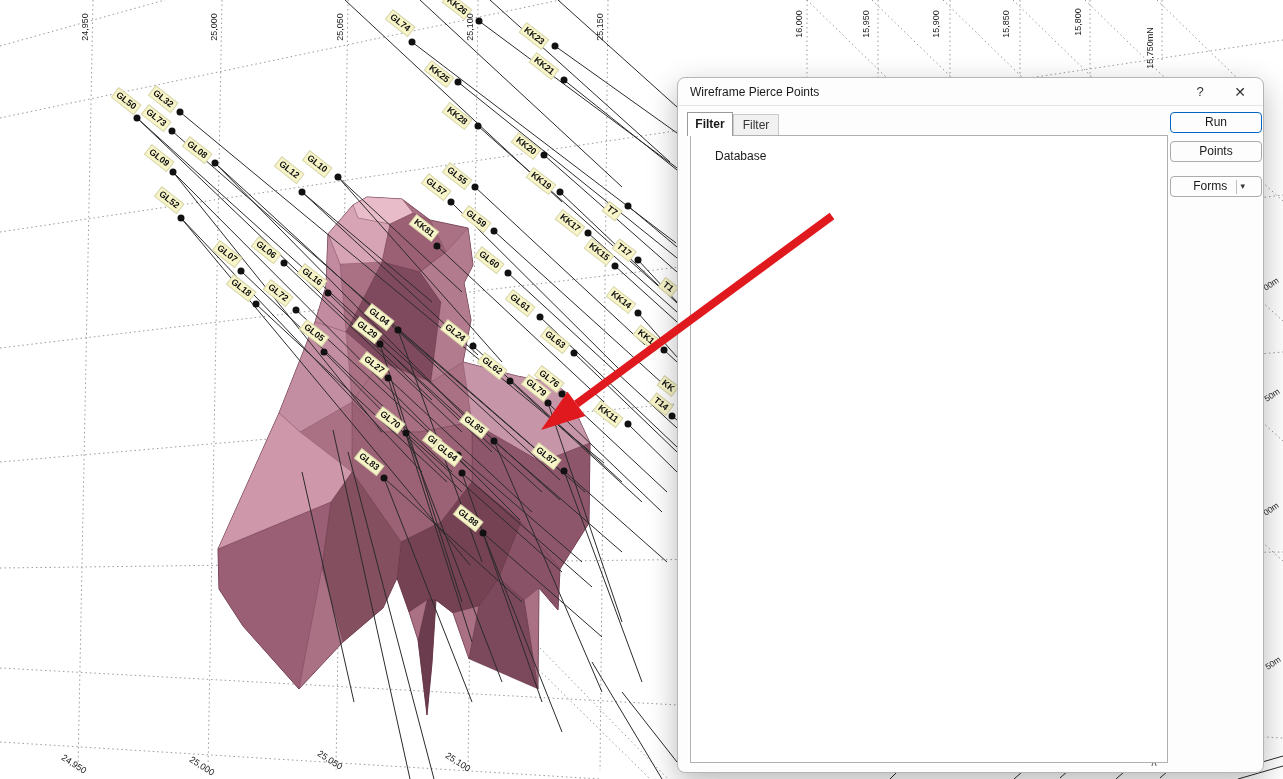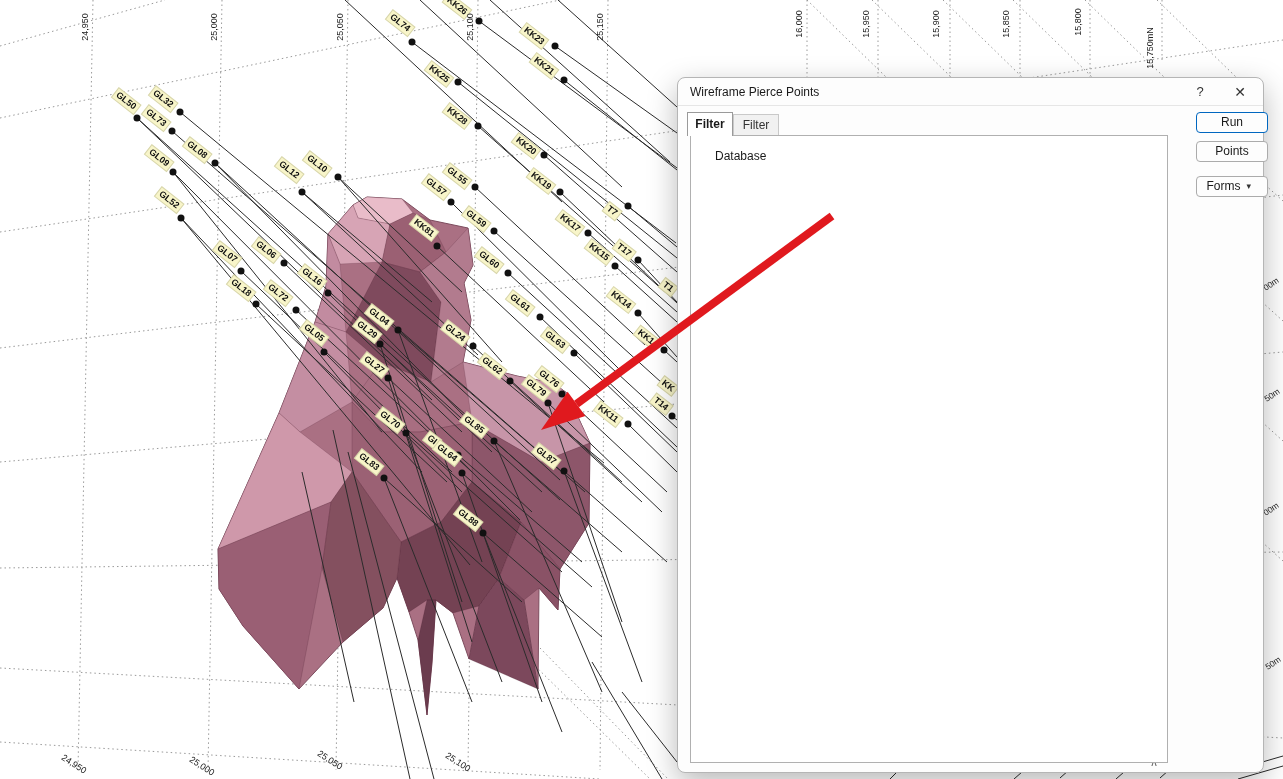--- a/index.html
+++ b/index.html
@@ -19,21 +19,21 @@
   #dialog{position:absolute;left:677px;top:77px;width:585px;height:694px;background:#fdfdfd;
     border:1px solid #b5b5b5;border-radius:8px;box-shadow:0 10px 30px rgba(0,0,0,.28);z-index:10;font-size:12px;color:#1a1a1a;}
   .titlebar{position:absolute;left:0;top:0;right:0;height:27px;border-bottom:1px solid #e6e6e6;}
   .title{position:absolute;left:12px;top:7px;font-size:12px;}
   .cap-btn{position:absolute;top:5px;width:18px;height:18px;text-align:center;line-height:18px;color:#333;font-size:13px;cursor:default;}
   .help{right:54px;} .close{right:14px;font-size:14px;}
   .tab{position:absolute;box-sizing:border-box;text-align:center;}
   .tab.sel{left:9px;top:34px;width:46px;height:24px;background:#fff;border:1px solid #9a9a9a;border-bottom:none;font-weight:700;line-height:22px;z-index:3;}
   .tab.unsel{left:55px;top:36px;width:46px;height:22px;background:#f1f1f1;border:1px solid #c9c9c9;border-bottom:none;line-height:20px;color:#333;}
   .panel{position:absolute;left:12px;top:57px;width:478px;height:628px;background:#fff;border:1px solid #b0b0b0;box-sizing:border-box;z-index:2;}
-  .btn{position:absolute;left:518px;width:72px;height:21px;background:#fdfdfd;border:1px solid #ababab;border-radius:4px;
+  .btn{position:absolute;left:492px;width:92px;height:21px;background:#fdfdfd;border:1px solid #ababab;border-radius:4px;
        text-align:center;line-height:19px;font-size:12px;box-sizing:border-box;}
   .btn.primary{border:1.5px solid #0067C0;}
   .btn.split{display:flex;align-items:center;justify-content:flex-end;padding:0 16px;}
   .btn.split .lbl{flex:1;text-align:center;}
   .btn.split .sep{width:1px;height:14px;background:#c0c0c0;margin:0 3px;}
   .btn.split .caret{font-size:9px;color:#333;}
   .group{position:absolute;border:1px solid #d9d9d9;border-radius:2px;}
   .group-label{position:absolute;background:#fff;padding:0 4px;font-size:12px;color:#1a1a1a;z-index:2;}
   .radio{position:absolute;width:11px;height:11px;border:1px solid #8a8a8a;border-radius:50%;background:#fff;box-sizing:border-box;}
   .radio.sel{border:1px solid #0067C0;}

